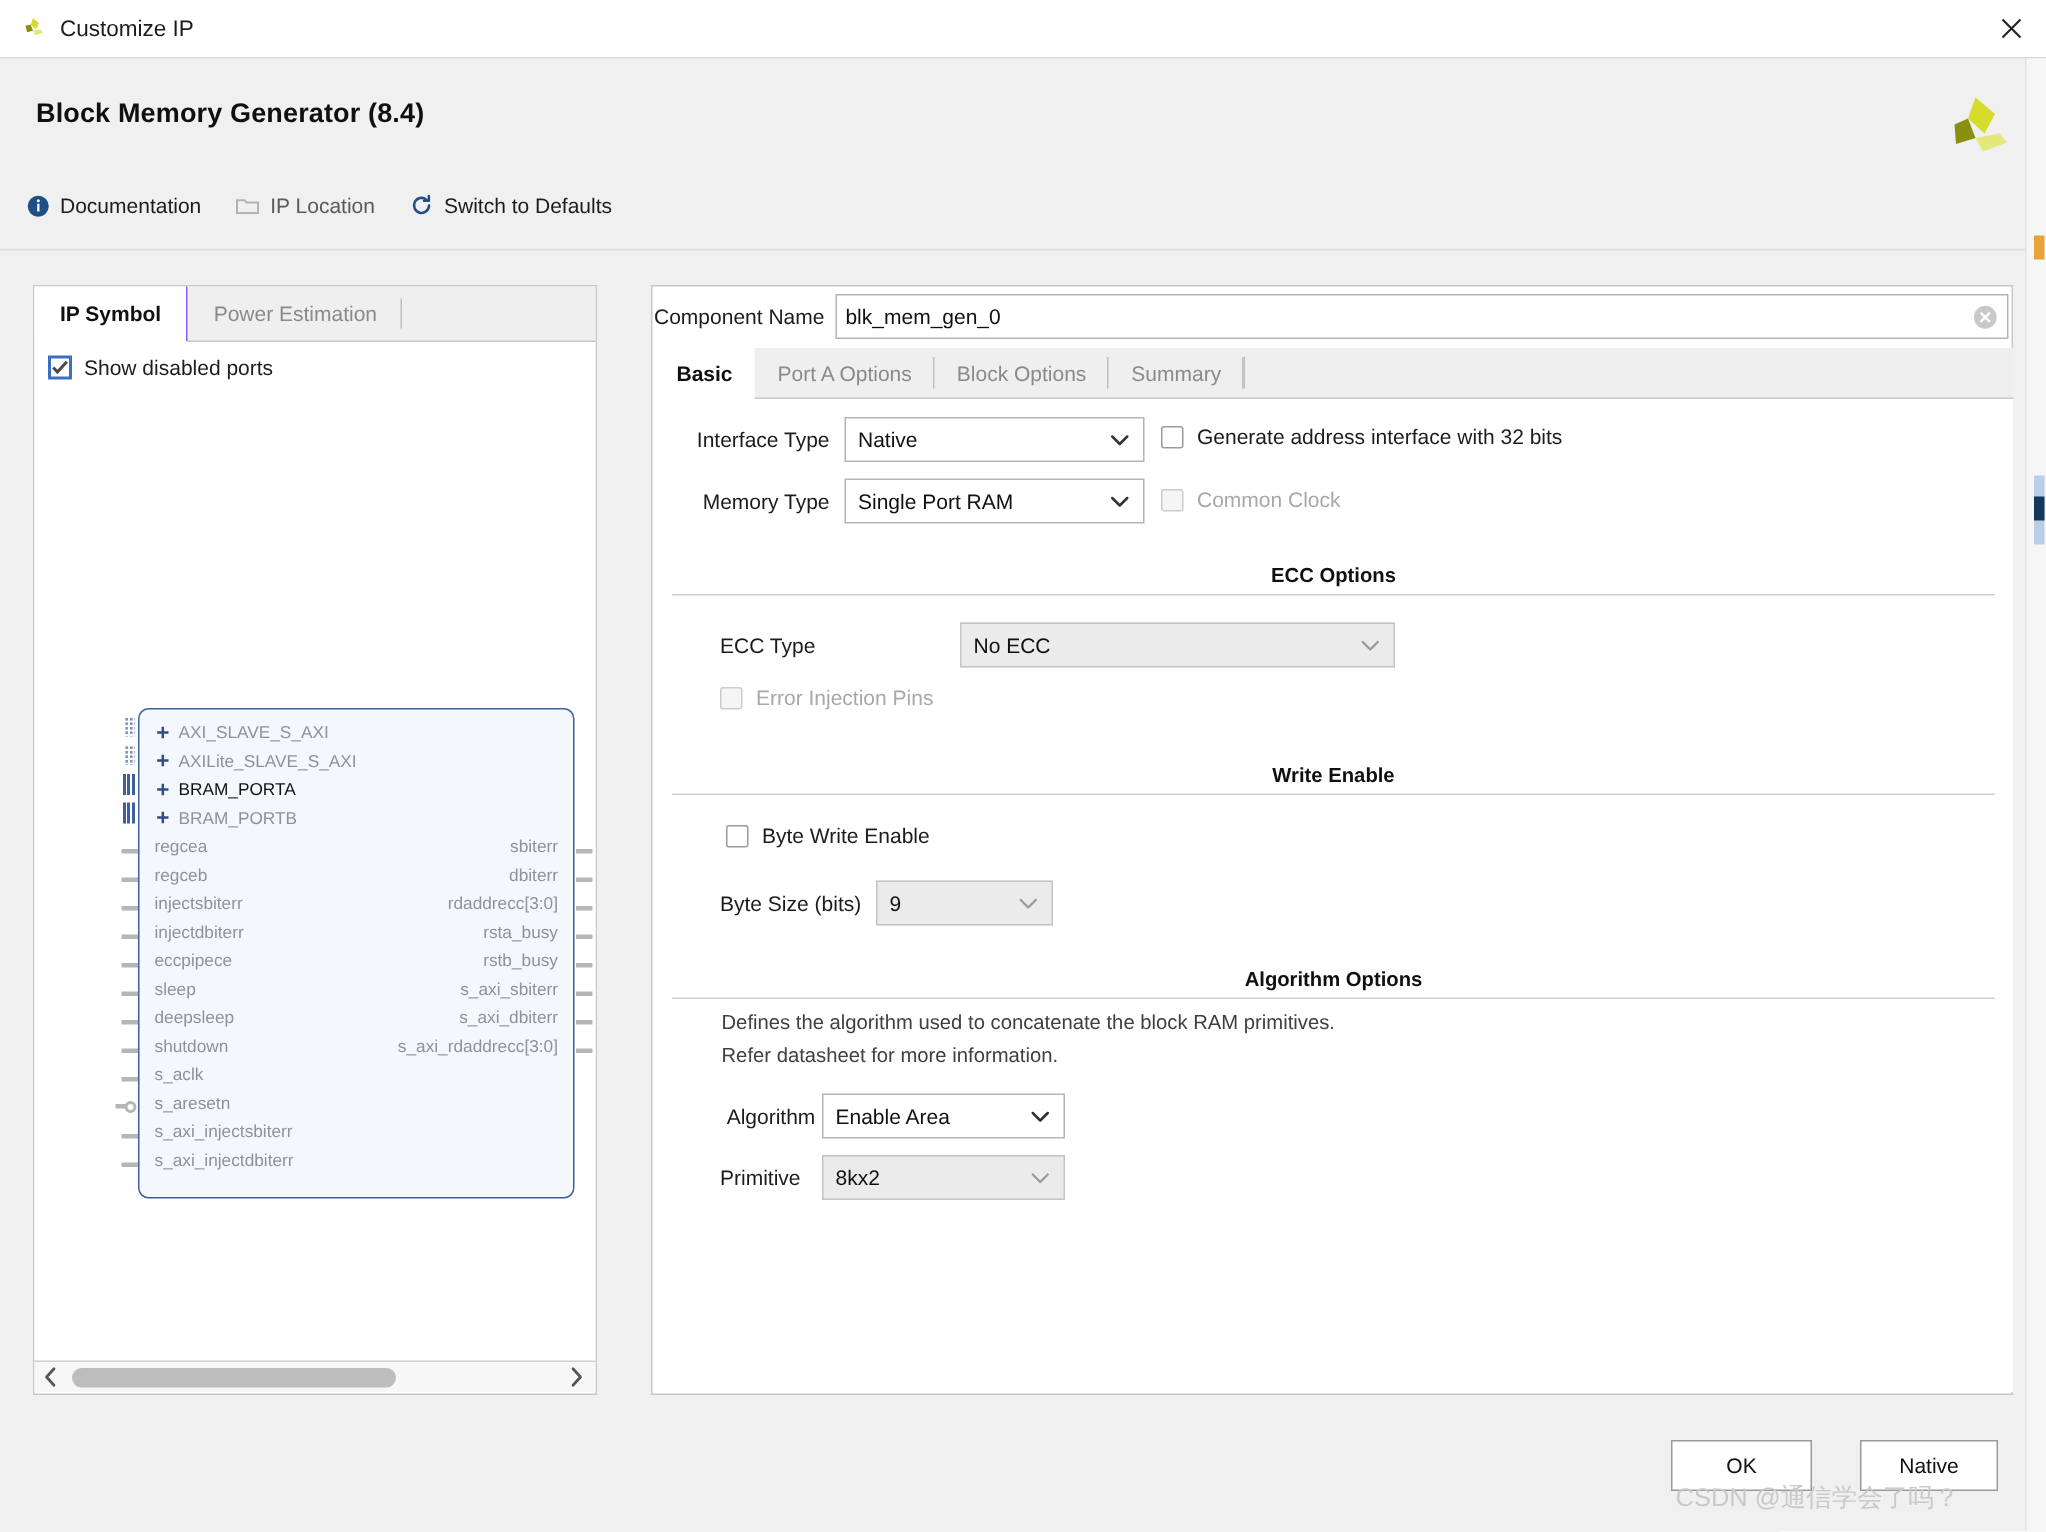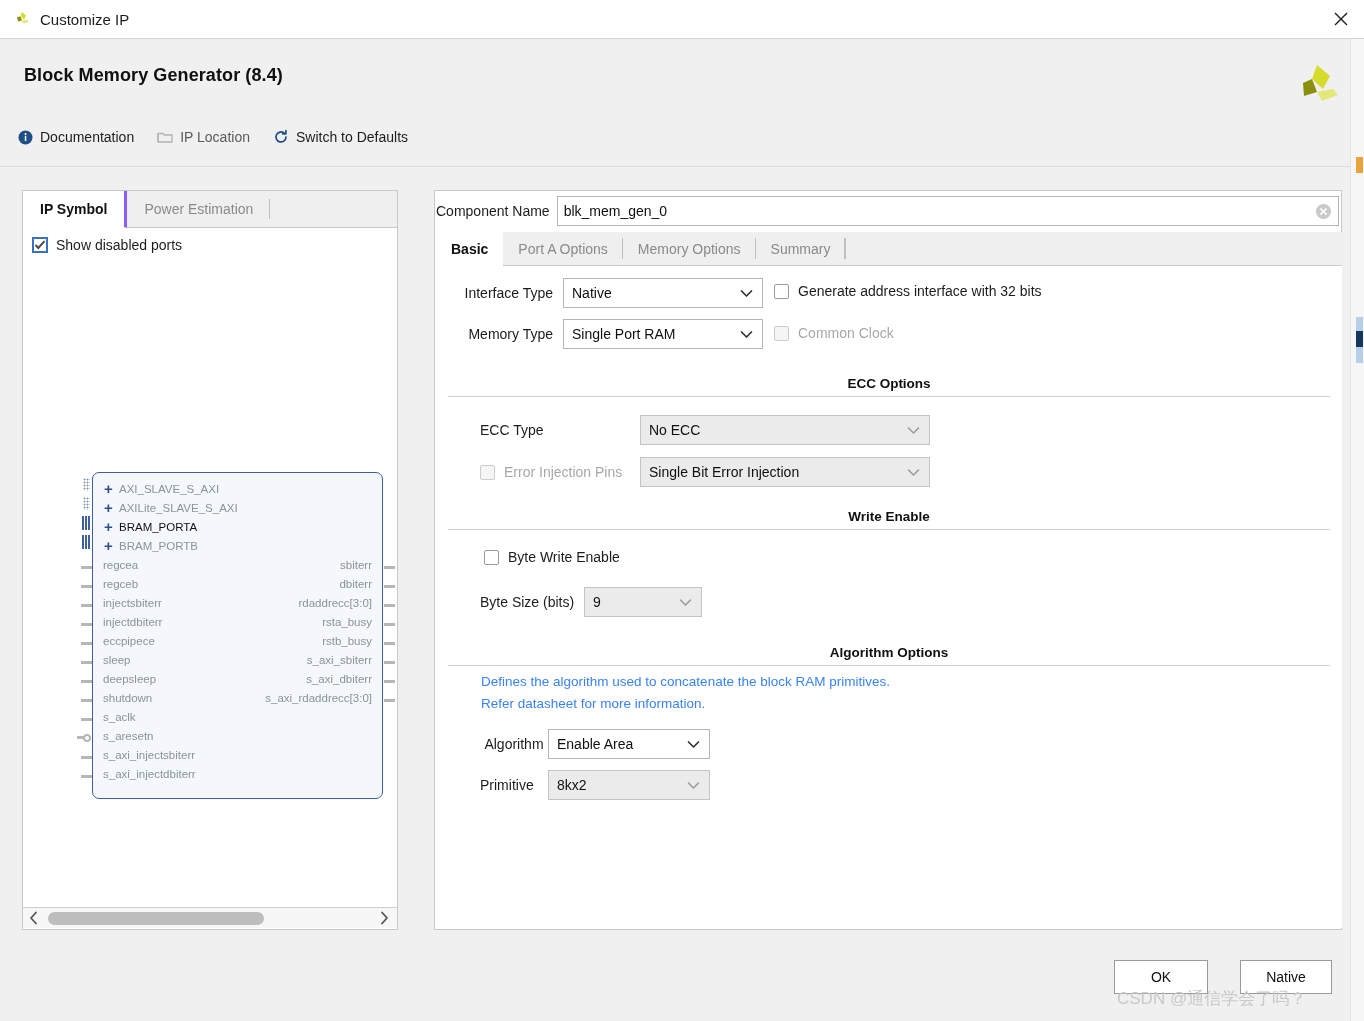--- a/index.html
+++ b/index.html
@@ -93,21 +93,21 @@
     padding: 0 17px;
     font-size: 14px;
     color: #8a8a8a;
     cursor: pointer;
     position: relative;
   }
   .lp-tab.active {
     background: #ffffff;
     color: #111111;
     font-weight: bold;
-    border-right: 3px solid #8b5cf6;
+    border-right: 1px solid #8b5cf6;
     margin-bottom: -1px;
     border-bottom: 1px solid #ffffff;
   }
   .lp-tab .sep {
     position: absolute; right: 0; top: 8px; bottom: 8px;
     width: 1px; background: #bfbfbf;
   }
   .lp-body {
     position: relative;
     height: 679px;
@@ -328,21 +328,21 @@
   }
   .section-title {
     font-size: 13.5px; font-weight: bold; color: #101010;
     margin-bottom: 5px;
   }
   .section-rule {
     height: 1px; background: #d2d2d2; width: 100%;
   }
   .helptext {
     position: absolute;
-    font-size: 13.5px; color: #3b82f6;
+    font-size: 13.5px; color: #404040;
     line-height: 22px;
   }
 
   
   .btn {
     position: absolute;
     height: 34px;
     background: #ffffff;
     border: 1px solid #9a9a9a;
     display: flex; align-items: center; justify-content: center;
@@ -619,21 +619,21 @@
 
     <div class="rp-tabbar">
       <div class="rp-tab active">
         <span>Basic</span>
       </div>
       <div class="rp-tab">
         <span>Port A Options</span>
         <span class="vr"></span>
       </div>
       <div class="rp-tab">
-        <span>Memory Options</span>
+        <span>Block Options</span>
         <span class="vr"></span>
       </div>
       <div class="rp-tab">
         <span>Summary</span>
         <span class="vr"></span>
       </div>
       <div class="rp-tab-fill">
         <span class="vr"></span>
       </div>
     </div>
@@ -693,28 +693,20 @@
               </svg>
           </span>
         </div>
       </div>
 
       <div class="field-row" style="left:44px; top:191px;">
         <div class="cb-row" style="width:160px;">
           <span class="cbx dis"></span>
           <span class="cb-lbl dim">Error Injection Pins</span>
         </div>
-        <div class="sel dis" style="width:290px;">
-          <span class="txt">Single Bit Error Injection</span>
-          <span class="chev">
-            <svg width="13" height="9" viewBox="0 0 13 9">
-                <polyline points="1.5,2 6.5,7 11.5,2" fill="none" stroke="#9b9b9b" stroke-width="1.6" stroke-linecap="round" stroke-linejoin="round"></polyline>
-              </svg>
-          </span>
-        </div>
       </div>
 
       <div class="section" style="top:243px;">
         <div class="section-title">Write Enable</div>
         <div class="section-rule"></div>
       </div>
 
       <div class="field-row" style="left:48px; top:283px;">
         <div class="cb-row">
           <span class="cbx"></span>

